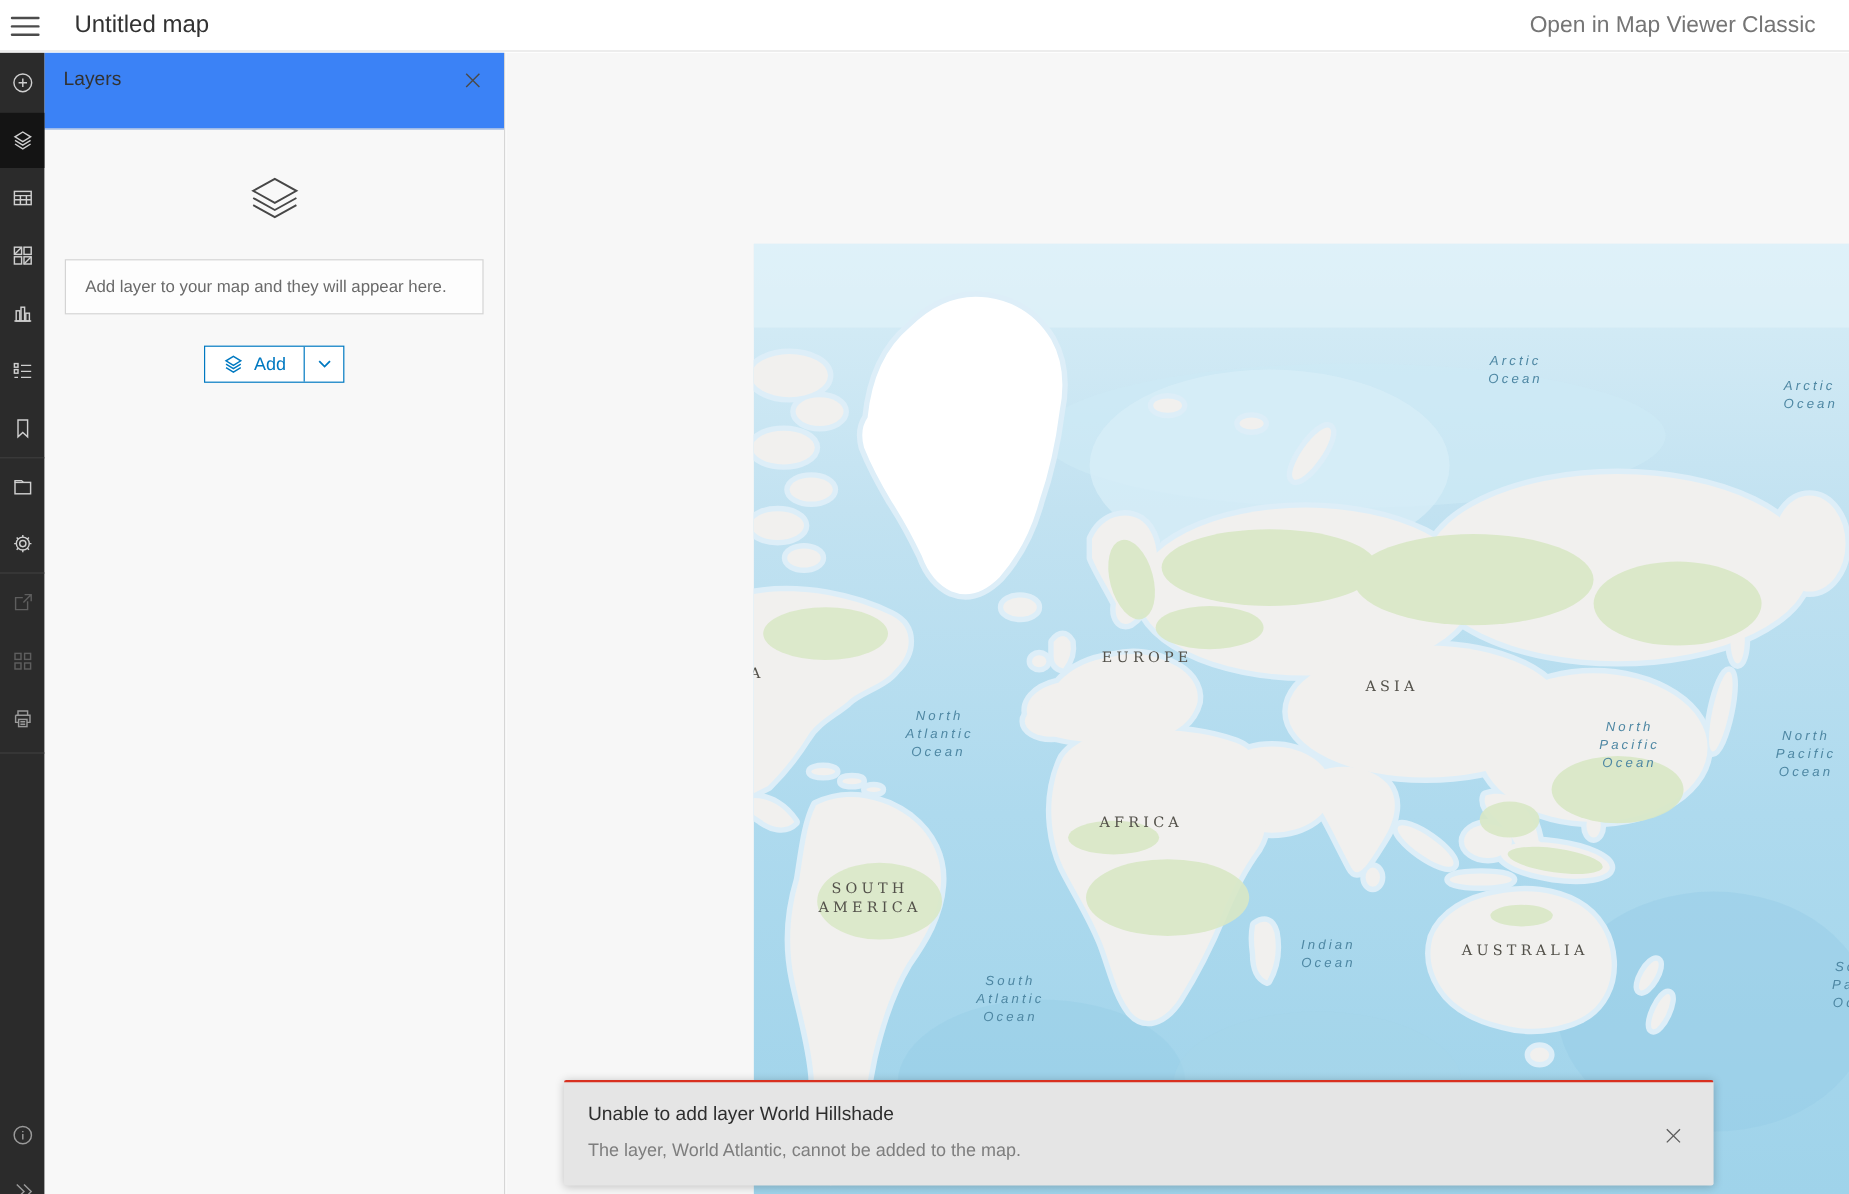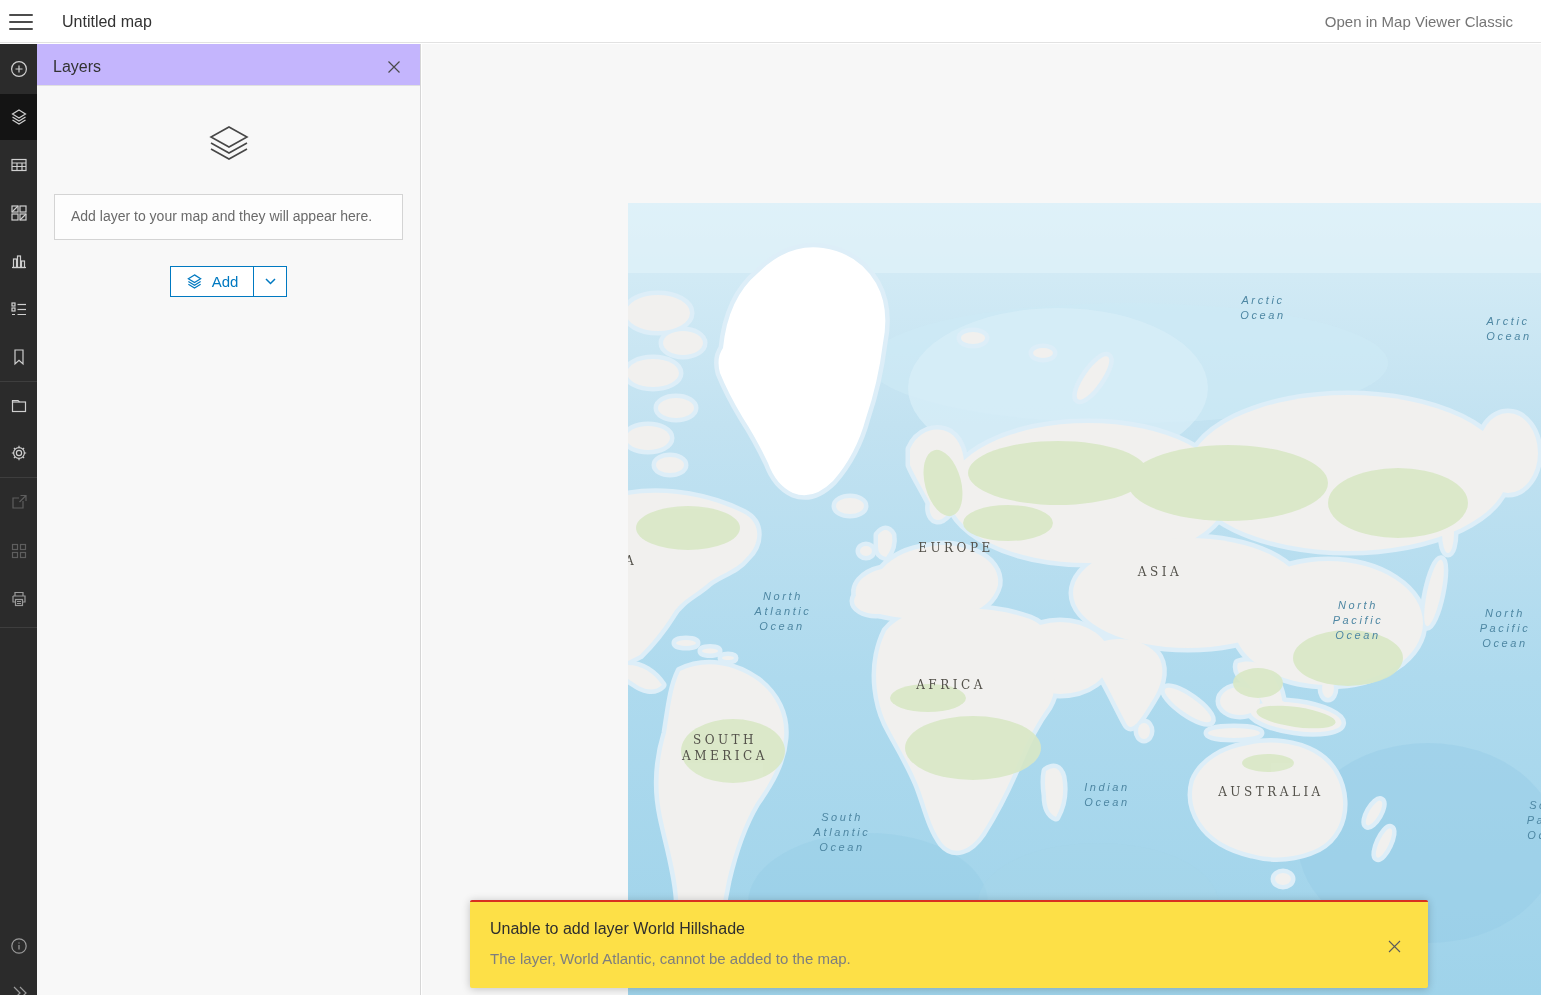--- a/index.html
+++ b/index.html
@@ -6,39 +6,39 @@
   html,body { width:1541px; height:995px; overflow:hidden;
     font-family:"Liberation Sans", sans-serif; background:#fff; }
 
   
   .topbar { position:absolute; left:0; top:0; width:1541px; height:43px;
     background:#fff; border-bottom:1px solid #e2e2e2; z-index:30; }
   .hamburger { position:absolute; left:6px; top:7px; width:30px; height:30px;
     cursor:pointer; display:flex; flex-direction:column; justify-content:center; gap:5px; padding:0 3px; }
   .hamburger span { display:block; height:2px; background:#4c4c4c; border-radius:1px; }
   .map-title { position:absolute; left:62px; top:0; height:43px; line-height:43px;
-    font-size:16px; color:#323232; }
+    font-size:20px; color:#323232; }
   .classic-link { position:absolute; right:28px; top:0; height:43px; line-height:43px;
-    font-size:15px; color:#757575; cursor:pointer; }
+    font-size:19px; color:#757575; cursor:pointer; }
 
   
   .rail { position:absolute; left:0; top:44px; width:37px; height:951px;
     background:#2b2b2b; z-index:25; }
   .rail-btn { position:absolute; left:0; width:37px; height:46px;
     display:flex; align-items:center; justify-content:center; cursor:pointer; }
   .rail-btn svg { stroke:#cfcfcf; fill:none; stroke-width:1.2; }
   .rail-btn.selected { background:#141414; }
   .rail-btn.dim svg { stroke:#5e5e5e; }
   .rail-btn.soft svg { stroke:#9a9a9a; }
   .rail-div { position:absolute; left:0; width:37px; height:1px; background:#3e3e3e; }
 
   
   .panel { position:absolute; left:37px; top:44px; width:384px; height:951px;
     background:#f8f8f8; border-right:1px solid #d6d6d6; z-index:20; }
-  .panel-header { position:relative; height:42px; background:#c4b5fd; border-bottom:1px solid #e0e0e0; }
+  .panel-header { position:relative; height:64px; background:#3b82f6; border-bottom:1px solid #e0e0e0; }
   .panel-title { position:absolute; left:16px; top:0; line-height:46px; font-size:16px; color:#323232; }
   .panel-close { position:absolute; right:14px; top:11px; width:24px; height:24px;
     display:flex; align-items:center; justify-content:center; cursor:pointer; }
   .panel-close svg { stroke:#4a4a4a; stroke-width:1.2; }
   .panel-hero { display:flex; justify-content:center; margin-top:38px; }
   .panel-hero svg { stroke:#474747; fill:none; stroke-width:1.6; }
   .empty-box { margin:30px 17px 0 17px; background:#fdfdfd; border:1px solid #d4d4d4;
     padding:12px 16px; font-size:14px; color:#6a6a6a; line-height:1.4; }
   .add-row { display:flex; justify-content:center; margin-top:26px; }
   .split-btn { display:inline-flex; border:1px solid #0079c1; background:#fff; height:31px; }
@@ -57,21 +57,21 @@
   .halo { fill:#ddeef8; stroke:#ddeef8; stroke-width:9; stroke-linejoin:round; }
   .land { fill:#f1f0ee; stroke:none; }
   .veg  { fill:#d9e8c6; opacity:.9; }
   .lbl-cont { font-family:"DejaVu Serif", serif; font-size:12px; letter-spacing:3.5px;
     fill:#53514a; text-anchor:middle; }
   .lbl-ocean { font-family:"Liberation Sans", sans-serif; font-style:italic; font-size:11px;
     letter-spacing:2.6px; fill:#4e87a3; text-anchor:middle; }
 
   
   .toast { position:absolute; left:470px; top:900px; width:958px; height:88px;
-    background:#fde047; border-top:2px solid #d83020; border-radius:2px;
+    background:#e5e5e5; border-top:2px solid #d83020; border-radius:2px;
     box-shadow:0 1px 8px rgba(0,0,0,.22); z-index:40; }
   .toast-title { position:absolute; left:20px; top:18px; font-size:16px; color:#2e2e2e; }
   .toast-msg { position:absolute; left:20px; top:48px; font-size:15px; color:#7e7e7e; }
   .toast-close { position:absolute; right:22px; top:32px; width:24px; height:24px;
     display:flex; align-items:center; justify-content:center; cursor:pointer; }
   .toast-close svg { stroke:#5c5c5c; stroke-width:1.1; }
 </style>
 </head>
 <body>
 

